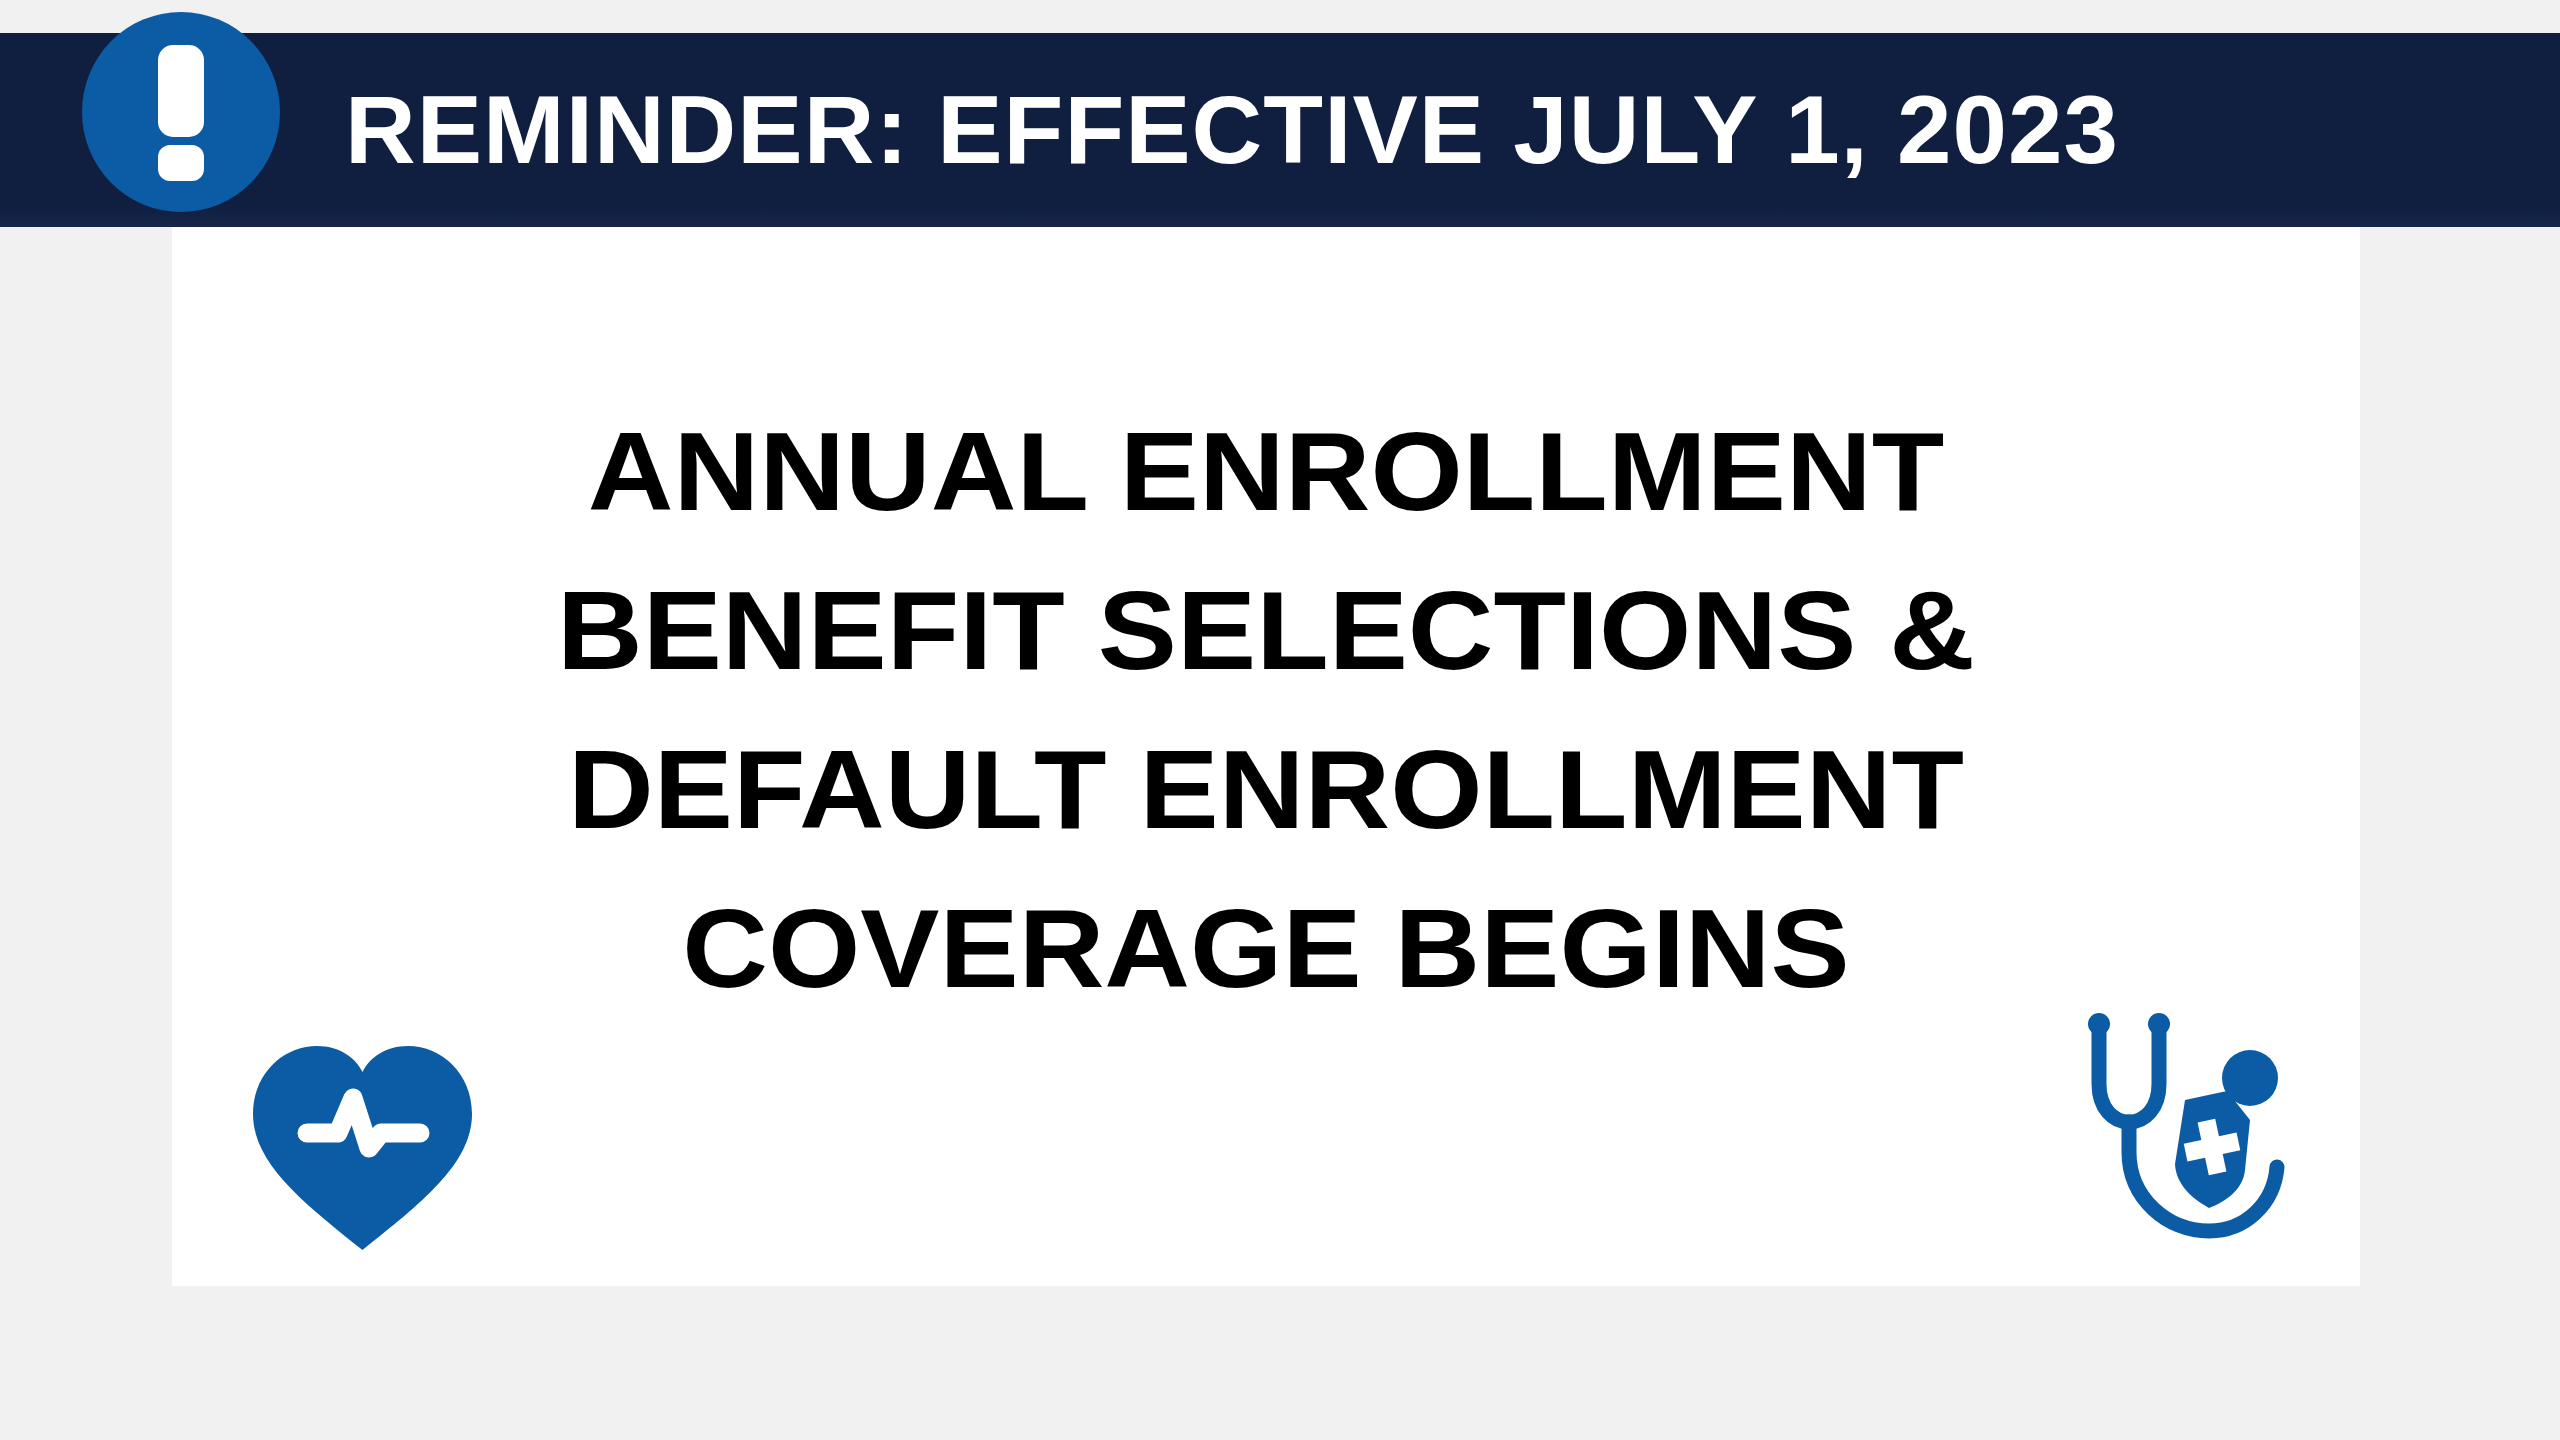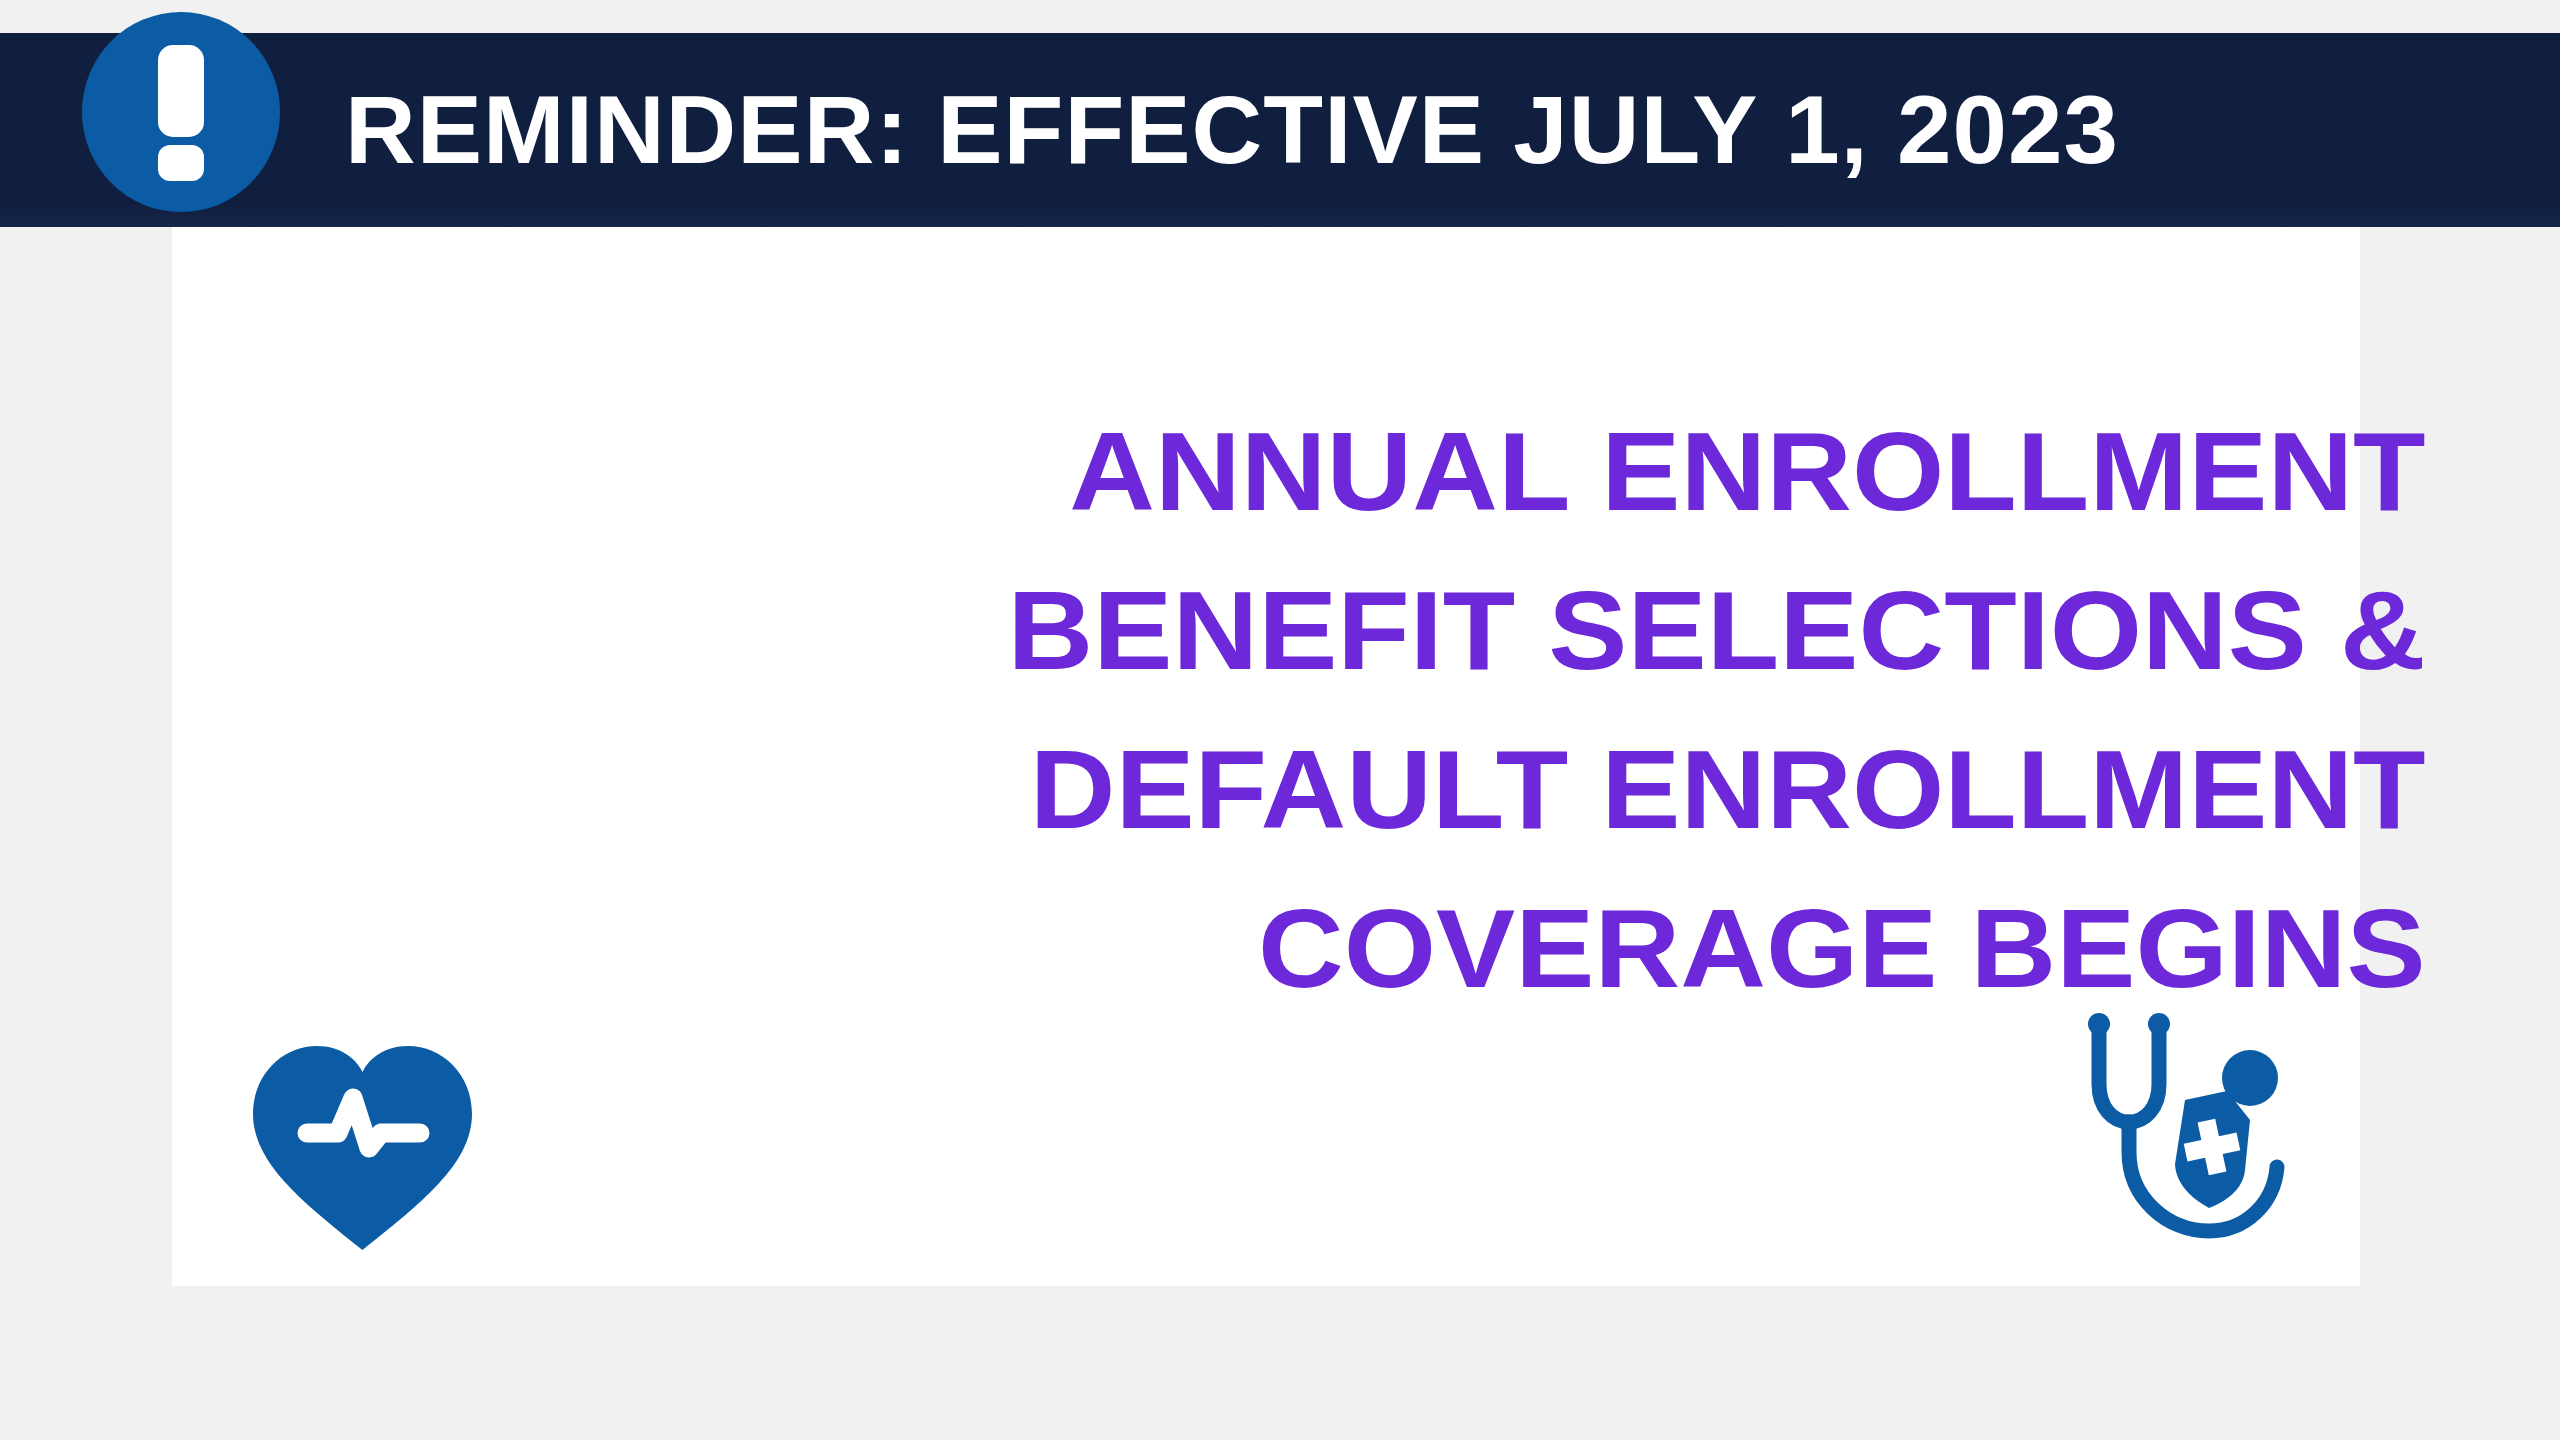--- a/index.html
+++ b/index.html
@@ -73,22 +73,22 @@
     z-index: 5;
   }
   #alert-badge svg { display: block; width: 100%; height: 100%; }
 
   
   #headline {
     position: absolute;
     left: 172px;
     top: 392px;
     width: 2188px;
-    text-align: right;
-    color: #6d28d9;
+    text-align: center;
+    color: #000000;
     font-family: "Liberation Sans", sans-serif;
     font-weight: bold;
     font-size: 112px;
     line-height: 1.42;
     letter-spacing: 0px;
   }
   #headline .hl-line {
     display: block;
     white-space: nowrap;
     transform: scaleX(1.06);

